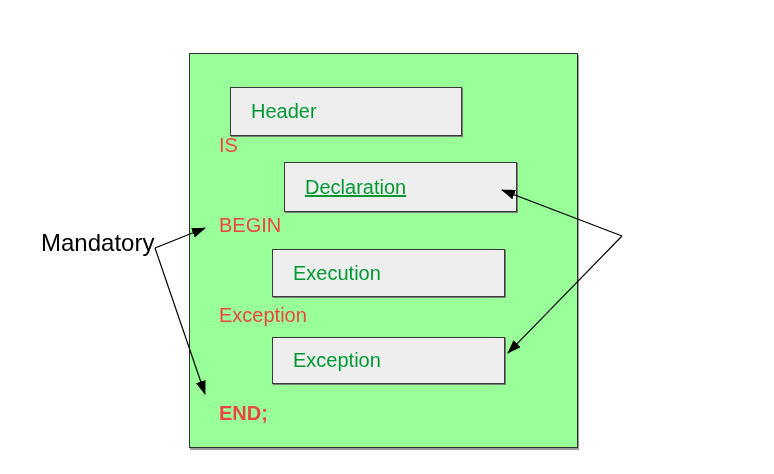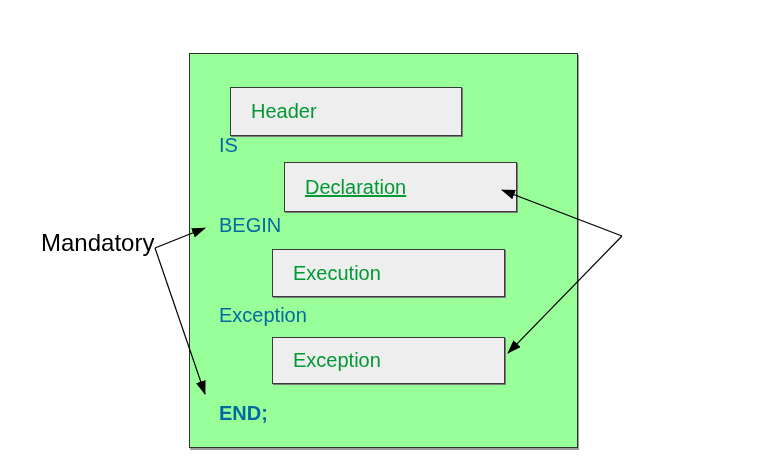--- a/index.html
+++ b/index.html
@@ -38,21 +38,21 @@
     color: #009933;
     font-size: 20px;
   }
   .box-header      { left: 230px; top:  79px; width: 232px; height: 49px; margin-top: 8px; }
   .box-declaration { left: 284px; top: 162px; width: 233px; height: 50px; text-decoration: underline; }
   .box-execution   { left: 272px; top: 249px; width: 233px; height: 48px; }
   .box-exception   { left: 272px; top: 337px; width: 233px; height: 47px; }
   .keyword {
     position: absolute;
     left: 219px;
-    color: #0369a1;
+    color: #ef4444;
     font-size: 20px;
     line-height: 26px;
     white-space: nowrap;
   }
   .kw-is        { top: 132px; }
   .kw-begin     { top: 212px; }
   .kw-exception { top: 302px; }
   .kw-end       { top: 400px; font-weight: bold; }
   .annotation {
     position: absolute;

